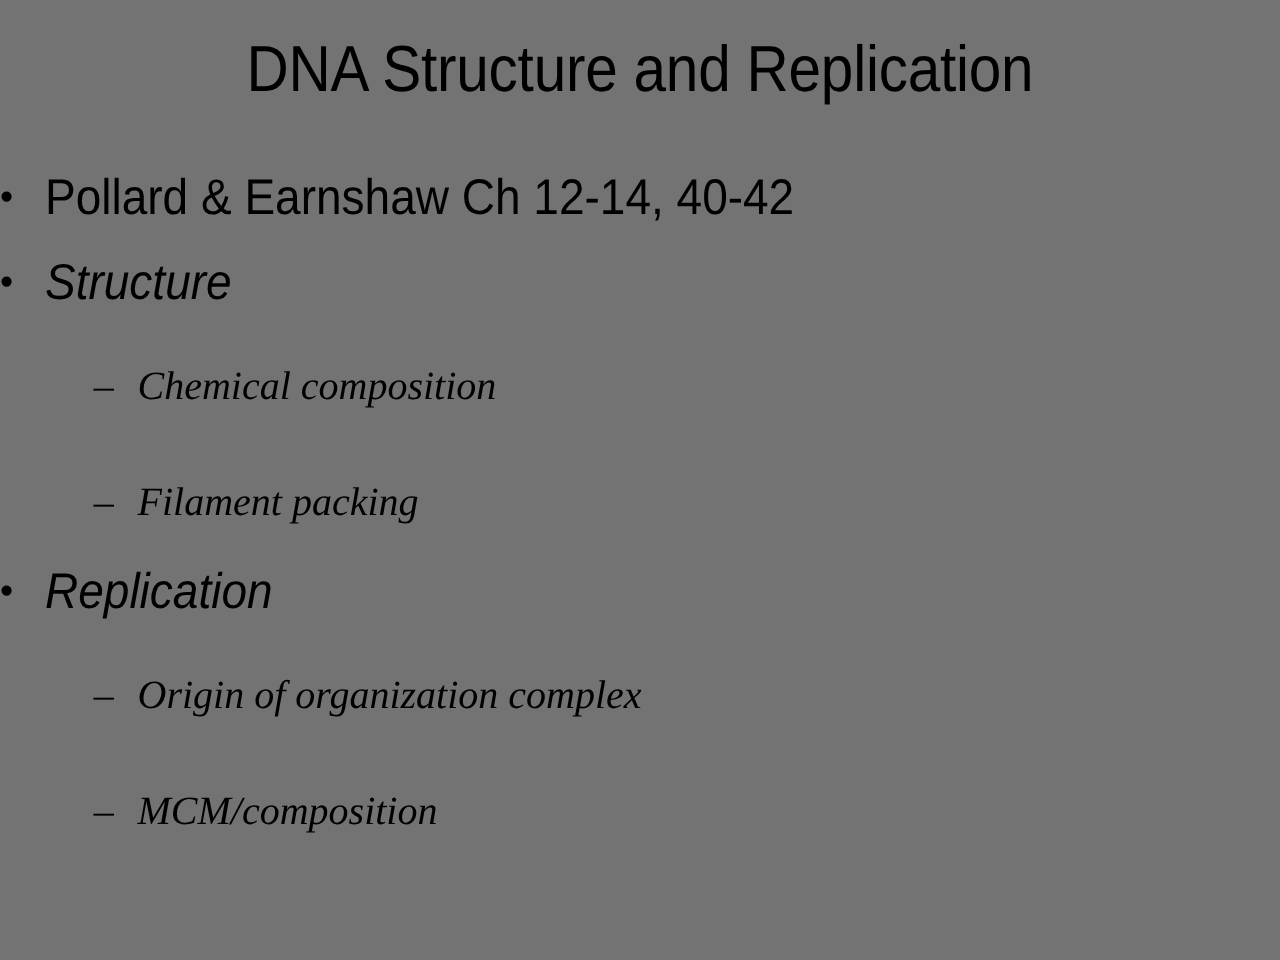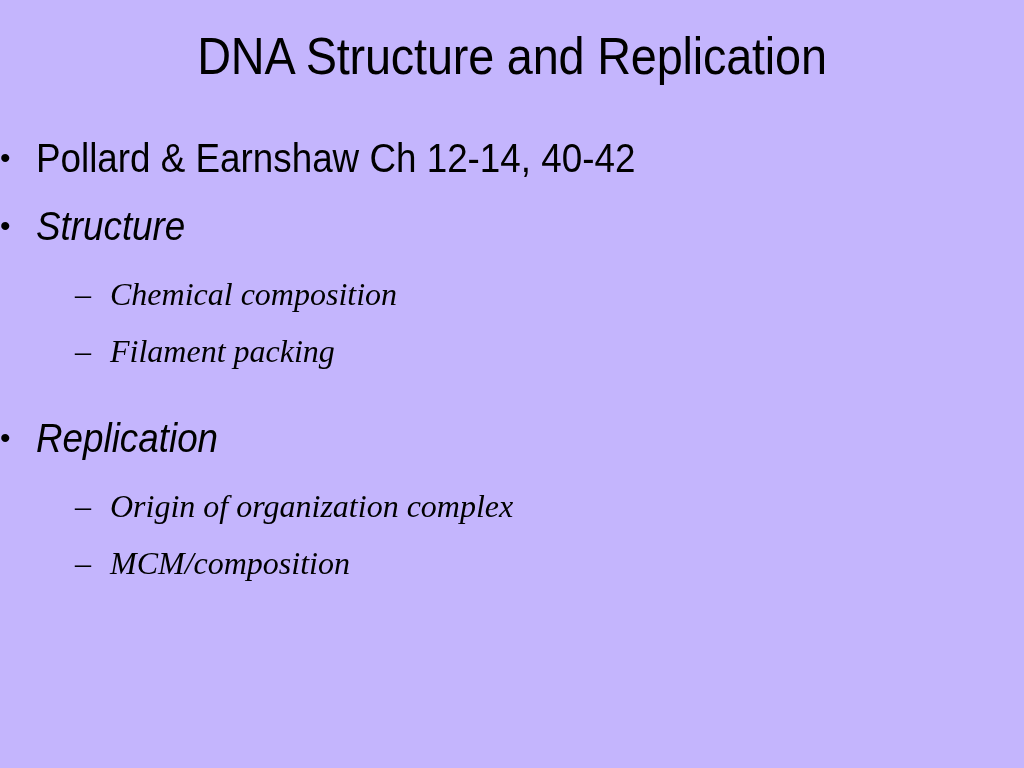--- a/index.html
+++ b/index.html
@@ -14,21 +14,21 @@
     overflow: hidden;
     font-family: "Liberation Sans", sans-serif;
     color: #000000;
     -webkit-font-smoothing: antialiased;
   }
 
   .slide {
     position: relative;
     width: 1024px;
     height: 768px;
-    background: #c4b5fd;
+    background: #737373;
     box-sizing: border-box;
   }
 
   
   .slide-title {
     position: absolute;
     left: 0;
     top: 26px;
     width: 1024px;
     text-align: center;
@@ -87,44 +87,45 @@
   }
 
   
   .level2 {
     height: 57px;
     padding-left: 75px;
     font-family: "Liberation Serif", serif;
     font-size: 32px;
     line-height: 48px;
     color: #000000;
+    margin-top: 36px;
   }
   .level2 .marker {
     display: inline-block;
     width: 35px;
     font-size: 32px;
     line-height: 48px;
     vertical-align: top;
     text-align: left;
     font-style: normal;
     color: #000000;
   }
   .level2 .btext {
     display: inline-block;
     vertical-align: top;
     line-height: 48px;
     font-style: italic;
   }
 
   
   .level1.group-start {
-    margin-top: 26px;
+    margin-top: 11px;
   }
   .level2.group-first {
-    margin-top: 4px;
+    margin-top: 18px;
   }
 </style>
 </head>
 <body>
 
 <div class="slide">
 
   <div class="slide-title">DNA Structure and Replication</div>
 
   <div class="body-list">

